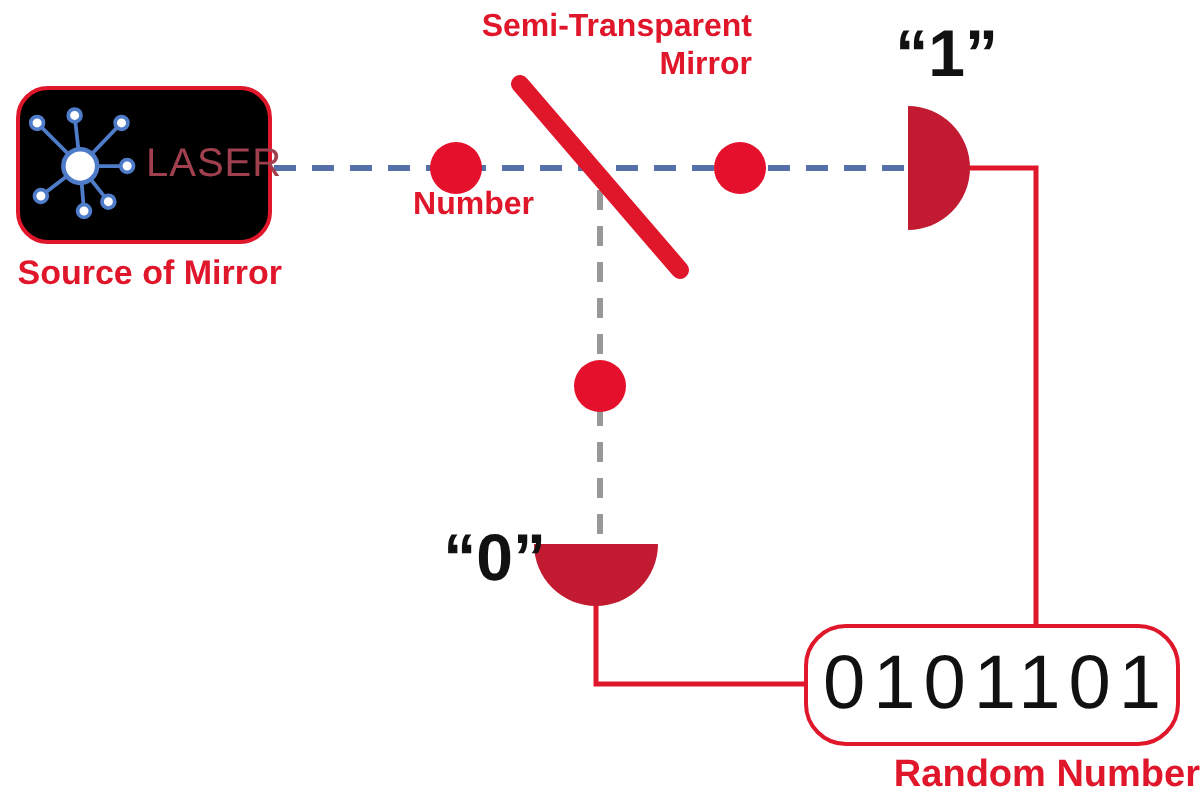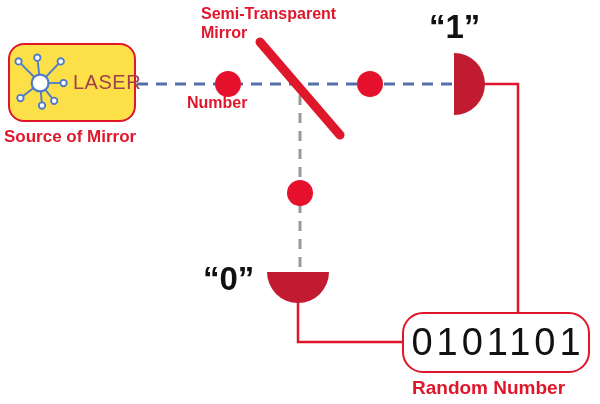--- a/index.html
+++ b/index.html
@@ -10,26 +10,26 @@
   #diagram-svg{position:absolute;left:0;top:0;width:600px;height:404px;}
 
   
   .stroke-crimson{stroke:var(--crimson);}
   .fill-photon{fill:var(--photon_red);}
   .fill-detector{fill:var(--detector_red);}
   .stroke-beam{stroke:var(--beam_blue);}
   .stroke-gray{stroke:var(--dash_gray);}
   .stroke-icon{stroke:var(--icon_blue);}
 
-  .lbl{position:absolute;text-align:left;}
+  .lbl{position:absolute;text-align:right;}
   .lbl-red{color:var(--crimson);font-weight:600;}
 
   #laser-box{
     position:absolute;left:8px;top:43px;width:124px;height:75px;
-    border:2.5px solid var(--crimson);border-radius:16px;background:#fde047;
+    border:2.5px solid var(--crimson);border-radius:16px;background:#000000;
     display:flex;align-items:center;
   }
   #laser-icon{width:60px;height:62px;margin-left:2px;flex:0 0 auto;}
   #laser-label{
     color:var(--laser_text);font-size:20px;font-weight:500;letter-spacing:.5px;
     margin-left:1px;
   }
   #source-label{left:4px;top:126px;width:137px;font-size:17px;line-height:21px;}
   #mirror-label{left:201px;top:4px;width:175px;font-size:16px;line-height:19px;}
   #photons-label{left:187px;top:94px;width:80px;font-size:16px;}

